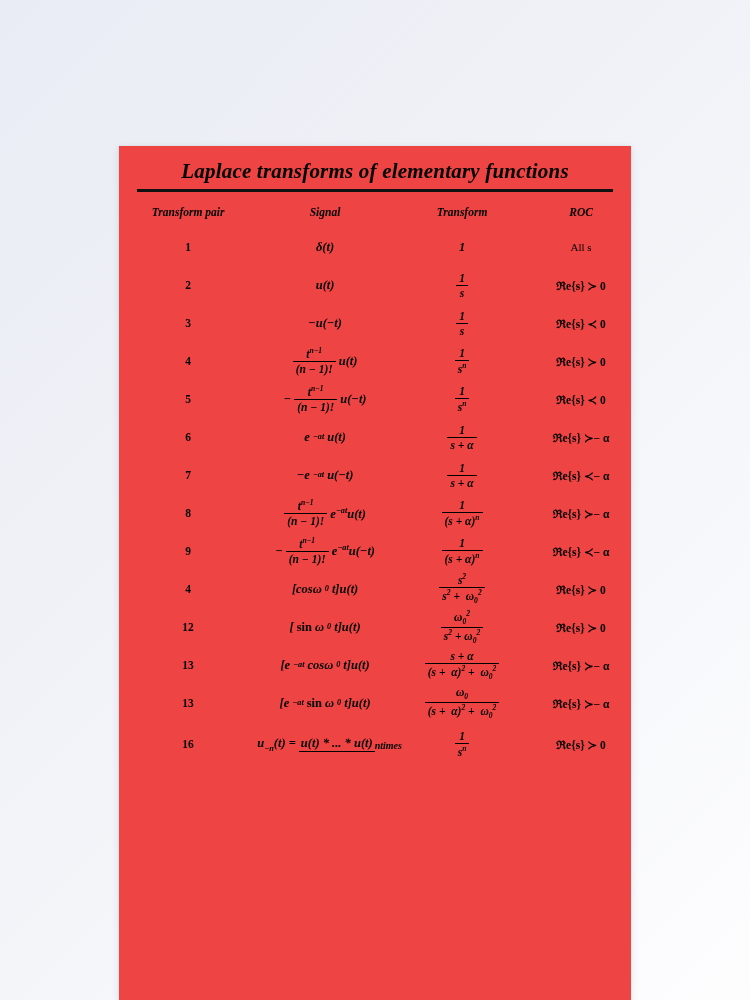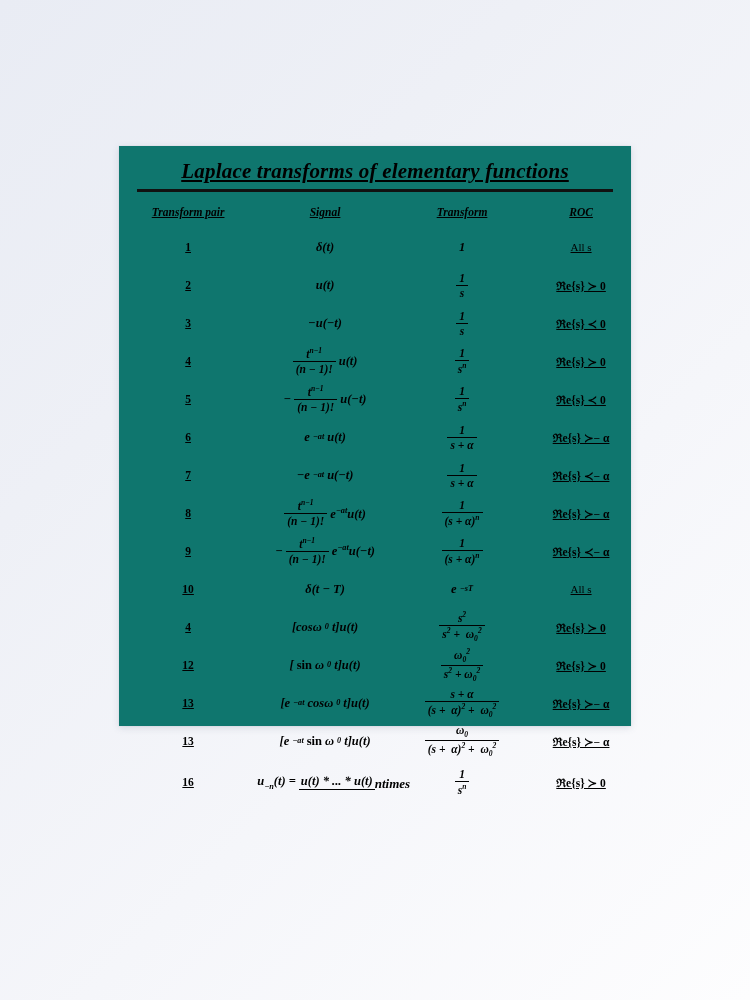--- a/index.html
+++ b/index.html
@@ -19,25 +19,24 @@
     width: 750px;
     height: 1000px;
   }
 
   
   #poster {
     position: absolute;
     left: 119px;
     top: 146px;
     width: 512px;
-    height: 580px;
-    background: #0f766e;
+    height: 854px;
+    background: #ef4444;
     box-shadow: 0 2px 7px rgba(90, 100, 130, 0.18),
                 0 0 1px rgba(90, 100, 130, 0.22);
-    text-decoration: underline;
   }
 
   
   .title-block {
     padding: 12px 18px 0 18px;
   }
   .poster-title {
     font-family: "Liberation Serif", serif;
     font-weight: bold;
     font-style: italic;
@@ -154,21 +153,21 @@
     display: inline-flex;
     align-items: center;
     line-height: 1.05;
   }
   .ubrace > .body {
     border-bottom: 1.4px solid #000;
     padding: 0 2px 1px 2px;
     white-space: nowrap;
   }
   .ubrace > .label {
-    font-size: 13px;
+    font-size: 10px;
     font-style: italic;
     font-weight: bold;
     padding-top: 3px;
   }
   .tallrow { height: 44px; padding-left: 28px; }
 </style>
 </head>
 <body>
 
 <div id="poster-stage">
@@ -338,26 +337,20 @@
           <td class="xform">
             <span class="frac">
                 <span class="num">1</span>
                 <span class="bar"></span>
                 <span class="den">(s + α)<sup>n</sup></span>
               </span>
           </td>
           <td class="roc">ℜe{s} ≺− α</td>
         </tr>
 
-        <tr>
-          <td class="idx">10</td>
-          <td class="sig"><span class="mathline">δ(t − T)</span></td>
-          <td class="xform"><span class="mathline">e<sup>−sT</sup></span></td>
-          <td class="roc plain">All s</td>
-        </tr>
 
         <tr>
           <td class="idx">4</td>
           <td class="sig"><span class="mathline">[cosω<sub>0</sub>t]u(t)</span></td>
           <td class="xform">
             <span class="frac">
                 <span class="num">s<sup>2</sup></span>
                 <span class="bar"></span>
                 <span class="den">s<sup>2</sup> + &nbsp;ω<sub>0</sub><sup>2</sup></span>
               </span>

